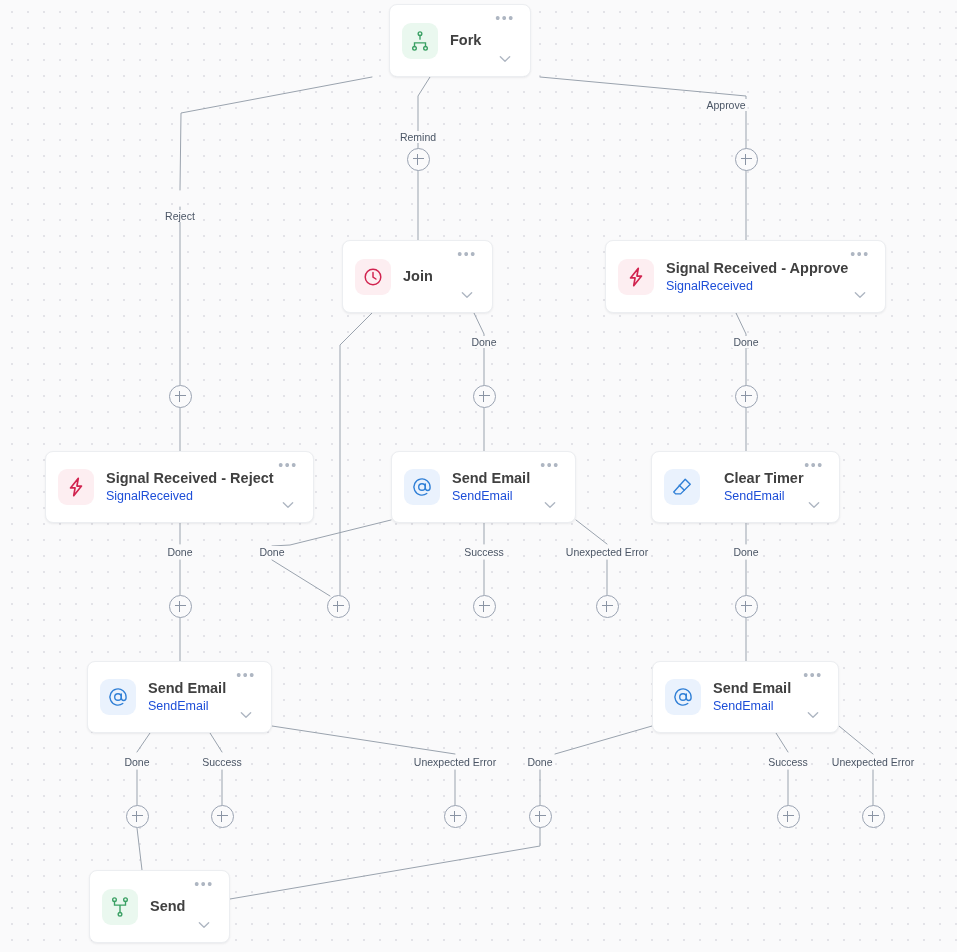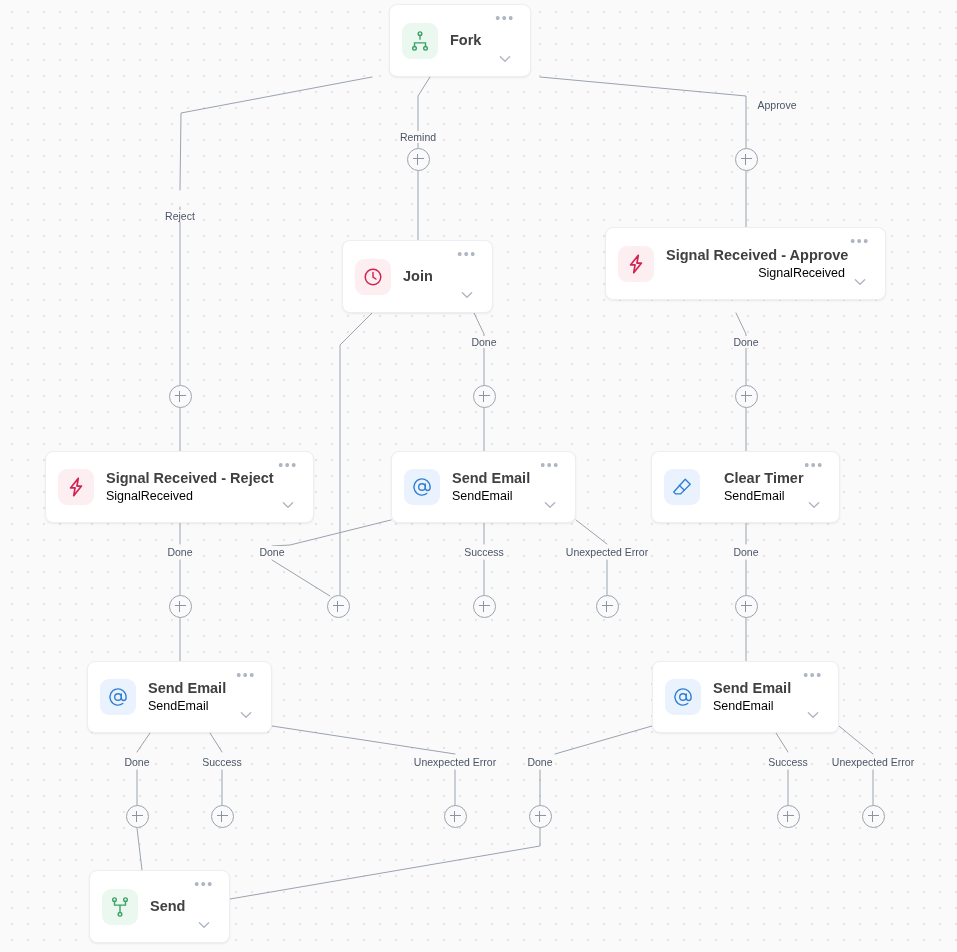--- a/index.html
+++ b/index.html
@@ -63,21 +63,21 @@
   }
   .node-title {
     font-size: 14.5px;
     font-weight: bold;
     color: #404040;
     line-height: 1.25;
     white-space: nowrap;
   }
   .node-sub {
     font-size: 12.5px;
-    color: #000000;
+    color: #1d4ed8;
     line-height: 1.3;
     margin-top: 1px;
     white-space: nowrap;
   }
   .node-ctrls {
     width: 30px;
     min-width: 30px;
     height: 100%;
     display: flex;
     flex-direction: column;
@@ -187,21 +187,21 @@
       <div class="plus-btn" style="left: 746px; top: 606px;"></div>
       <div class="plus-btn" style="left: 137px; top: 816px;"></div>
       <div class="plus-btn" style="left: 222px; top: 816px;"></div>
       <div class="plus-btn" style="left: 455px; top: 816px;"></div>
       <div class="plus-btn" style="left: 540px; top: 816px;"></div>
       <div class="plus-btn" style="left: 788px; top: 816px;"></div>
       <div class="plus-btn" style="left: 873px; top: 816px;"></div>
     </div>
   <div id="label-layer">
       <div class="edge-label" style="left: 418px; top: 105px; margin-top: 32px;">Remind</div>
-      <div class="edge-label" style="left: 777px; top: 105px;">Approve</div>
+      <div class="edge-label" style="left: 726px; top: 105px;">Approve</div>
       <div class="edge-label" style="left: 180px; top: 216px;">Reject</div>
       <div class="edge-label" style="left: 484px; top: 342px;">Done</div>
       <div class="edge-label" style="left: 746px; top: 342px;">Done</div>
       <div class="edge-label" style="left: 180px; top: 552px;">Done</div>
       <div class="edge-label" style="left: 272px; top: 552px;">Done</div>
       <div class="edge-label" style="left: 484px; top: 552px;">Success</div>
       <div class="edge-label" style="left: 607px; top: 552px;">Unexpected Error</div>
       <div class="edge-label" style="left: 746px; top: 552px;">Done</div>
       <div class="edge-label" style="left: 137px; top: 762px;">Done</div>
       <div class="edge-label" style="left: 222px; top: 762px;">Success</div>
@@ -244,21 +244,21 @@
         </div>
         <div class="node-ctrls">
           <div class="dots">•••</div>
           <div>
             <svg class="chev" width="16" height="16" viewBox="0 0 24 24" fill="none" stroke="#aeb6c2" stroke-width="2" stroke-linecap="round" stroke-linejoin="round">
               <path d="M5 8.5 12 15.5 19 8.5"></path>
             </svg>
           </div>
         </div>
       </div>
-      <div class="node" style="left: 605px; top: 227px; width: 281px; height: 73px; text-align: right;">
+      <div class="node" style="left: 605px; top: 240px; width: 281px; height: 73px;">
         <div class="node-icon ic-pink">
           <svg width="22" height="22" viewBox="0 0 24 24" fill="none" stroke="#d1234f" stroke-width="1.8" stroke-linejoin="round" stroke-linecap="round">
             <path d="M14.5 2.5 6 13h5l-1.5 8.5L18 11h-5z"></path>
           </svg>
         </div>
         <div class="node-text">
           <div class="node-title">Signal Received - Approve</div>
           <div class="node-sub">SignalReceived</div>
         </div>
         <div class="node-ctrls">

